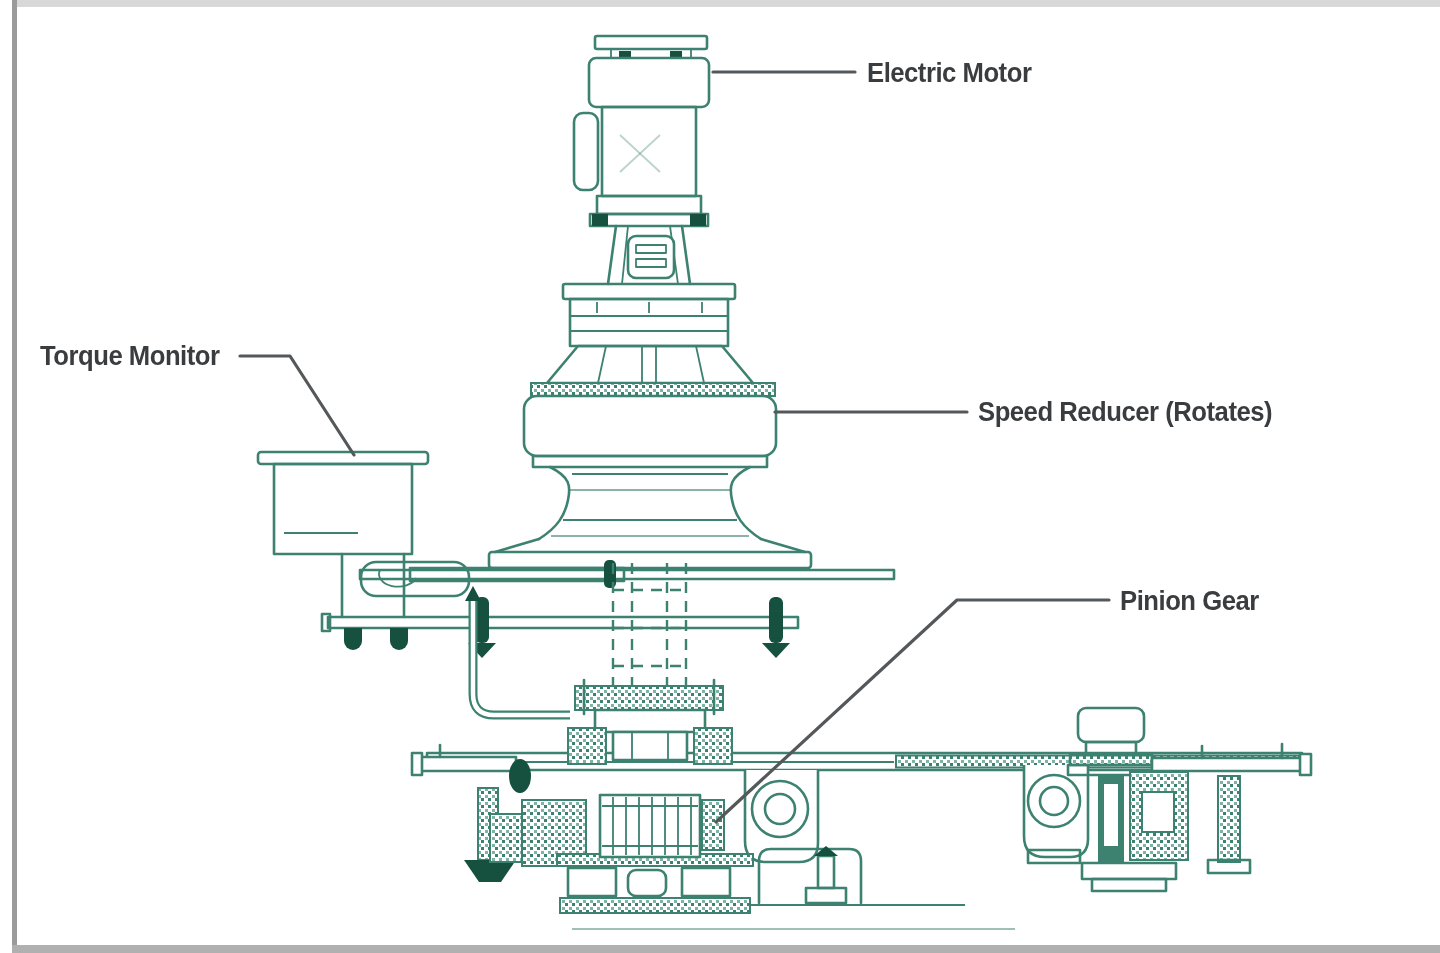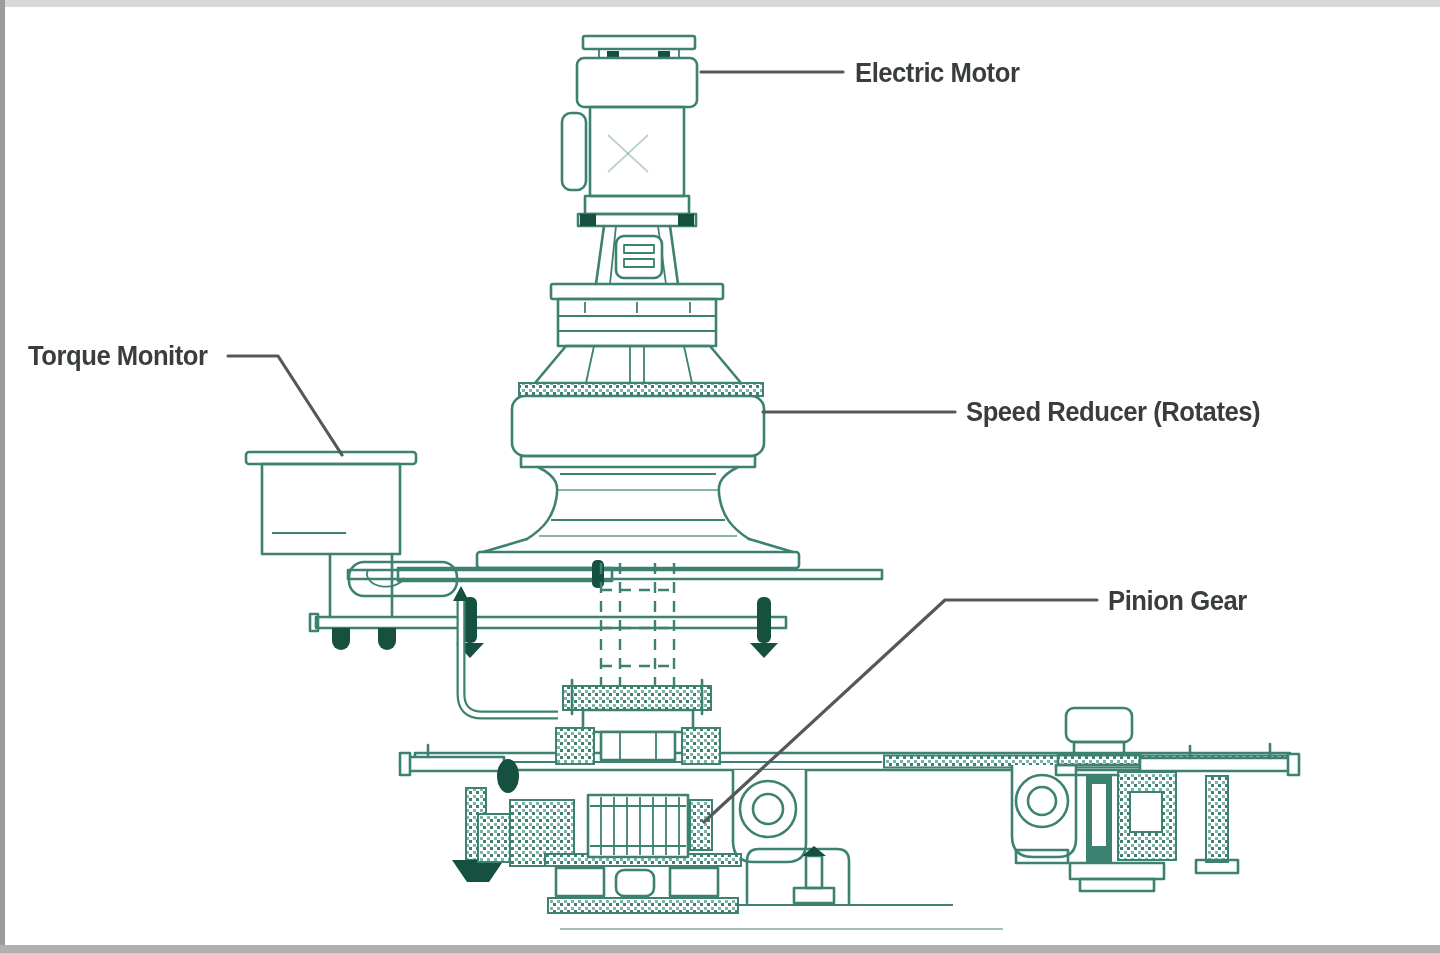--- a/index.html
+++ b/index.html
@@ -8,21 +8,21 @@
     --label-text:#3a3d3f;
     --leader-line:#55585a;
     --background:#ffffff;
     --border-top:#d8d8d8;
     --border-left:#9b9b9b;
     --border-bottom:#b0b0b0;
   }
   html,body{margin:0;padding:0;}
   body{width:1440px;height:953px;overflow:hidden;background:var(--background);
        font-family:"Liberation Sans",sans-serif;}
-  .page{position:relative;width:1356px;height:953px;background:var(--background);}
+  .page{position:relative;width:1356px;height:953px;background:var(--background);margin-left:12px;}
   .border-top{position:absolute;left:0;top:0;width:1440px;height:7px;background:var(--border-top);}
   .border-left{position:absolute;left:0;top:0;width:5px;height:953px;background:var(--border-left);}
   .border-bottom{position:absolute;left:0;bottom:0;width:1440px;height:8px;background:var(--border-bottom);}
   svg.diagram{position:absolute;left:0;top:0;width:1440px;height:953px;}
   .lbl{position:absolute;color:var(--label-text);font-weight:bold;font-size:27px;
        letter-spacing:-0.5px;white-space:nowrap;transform:scaleX(.95);transform-origin:left top;}
   
   .ln{stroke:var(--diagram-line);fill:none;stroke-width:2.6;stroke-linejoin:round;stroke-linecap:round;}
   .ln-thin{stroke:var(--diagram-line);fill:none;stroke-width:1.8;stroke-linejoin:round;}
   .ln-fill{stroke:var(--diagram-line);fill:#ffffff;stroke-width:2.6;stroke-linejoin:round;}

